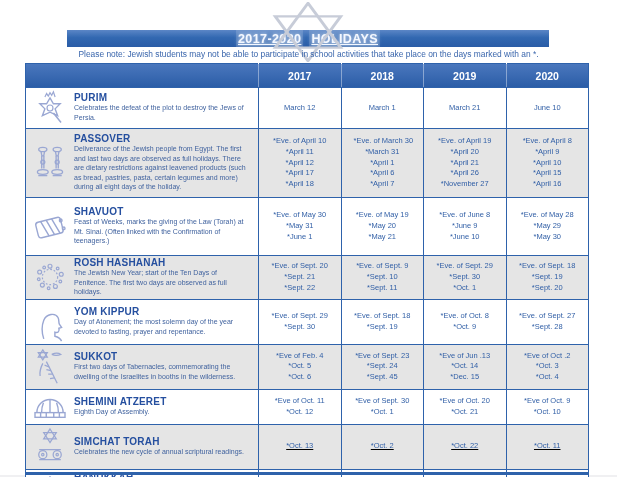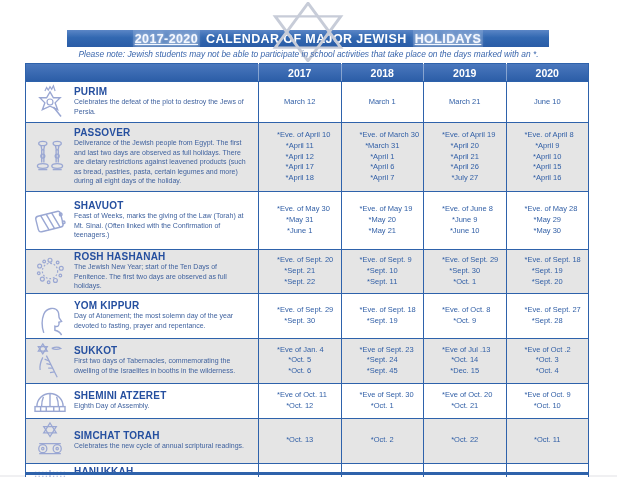--- a/index.html
+++ b/index.html
@@ -14,36 +14,36 @@
   .title-bar{position:absolute;left:67px;top:30px;width:482px;height:17px;z-index:0;
              background:linear-gradient(180deg,#5b86c6 0%,#3268b1 45%,#2a5ca6 100%);
              display:flex;align-items:center;justify-content:center;}
   .title-bar span{position:relative;z-index:2;color:#ffffff;font-weight:bold;
                   font-size:12.5px;letter-spacing:.4px;margin:0 3px;white-space:nowrap;}
   .title-bar span.outlined{color:#f4f8ff;text-shadow:0 0 2px #a9bede,0 0 5px #cfdcf2;
                   background:rgba(255,255,255,.14);padding:9px 2px;border-radius:0;text-decoration:underline;}
 
   
   .subtitle{position:absolute;left:0;top:49px;width:617px;text-align:center;z-index:2;
-            font-size:8.4px;font-style:italic;color:#3a66ac;}
+            font-size:8.4px;color:#3a66ac;}
 
   
   table{position:absolute;left:25px;top:63px;width:563px;border-collapse:collapse;
         table-layout:fixed;z-index:2;background:#ffffff;}
   col.c-desc{width:233px;} col.c-year{width:82.5px;}
-  thead tr{height:18px;background:linear-gradient(180deg,#4a77bd,#2a5ca6);}
+  thead tr{height:24px;background:linear-gradient(180deg,#4a77bd,#2a5ca6);}
   thead th{color:#ffffff;font-size:10.5px;font-weight:bold;text-align:center;
            border-bottom:1px solid #2e62ab;border-left:1px solid rgba(255,255,255,.4);}
   thead th:first-child{border-left:none;}
-  tbody td{border:1px solid #2e62ab;vertical-align:middle;padding:2px 18px;}
+  tbody td{border:1px solid #2e62ab;vertical-align:middle;padding:2px 12px;}
   tbody tr.alt td{background:#e5e5e5;}
   tbody tr:nth-child(1){height:38px;} tbody tr:nth-child(2){height:69px;}
   tbody tr:nth-child(3){height:58px;} tbody tr:nth-child(4){height:42px;margin-top:6px;}
   tbody tr:nth-child(5){height:40px;} tbody tr:nth-child(6){height:45px;border-radius:16px;}
-  tbody tr:nth-child(7){height:23px;} tbody tr:nth-child(8){height:28px;}
+  tbody tr:nth-child(7){height:23px;} tbody tr:nth-child(8){height:28px;text-decoration:underline;}
   tbody tr:nth-child(9){height:41px;}
   table{border:1px solid #2e62ab;}
 
   .desc-cell{padding:2px 4px 2px 0;}
   .icon-box{display:inline-block;width:48px;text-align:center;vertical-align:middle;}
   .icon-box svg{display:inline-block;vertical-align:middle;}
   .holiday-text{display:inline-block;width:calc(100% - 54px);vertical-align:middle;}
   .holiday-name{font-size:10px;font-weight:bold;color:#254f9f;letter-spacing:.2px;line-height:10px;}
   .holiday-desc{font-size:7px;color:#41639f;line-height:9.6px;}
 
@@ -60,21 +60,20 @@
 
   <div class="star-wrap">
     <svg width="78" height="60" viewBox="0 0 100 100" preserveAspectRatio="none">
       <polygon points="50,2 92,76 8,76" fill="none" stroke="#c7ccd8" stroke-width="4"></polygon>
       <polygon points="50,98 8,24 92,24" fill="none" stroke="#c7ccd8" stroke-width="4"></polygon>
     </svg>
   </div>
 
   <div class="title-bar">
     <span class="outlined">2017-2020</span>
-    <span>CALENDAR OF MAJOR JEWISH</span>
     <span class="outlined">HOLIDAYS</span>
   </div>
 
   <div class="subtitle">Please note: Jewish students may not be able to participate in school activities that take place on the days marked with an *.</div>
 
   <table>
     <colgroup>
       <col class="c-desc">
         <col class="c-year">
         <col class="c-year">
@@ -140,21 +139,21 @@
             <div class="date-line">*March 31</div>
             <div class="date-line">*April 1</div>
             <div class="date-line">*April 6</div>
             <div class="date-line">*April 7</div>
           </td>
           <td class="date-cell">
             <div class="date-line">*Eve. of April 19</div>
             <div class="date-line">*April 20</div>
             <div class="date-line">*April 21</div>
             <div class="date-line">*April 26</div>
-            <div class="date-line">*July 27</div>
+            <div class="date-line">*November 27</div>
           </td>
           <td class="date-cell">
             <div class="date-line">*Eve. of April 8</div>
             <div class="date-line">*April 9</div>
             <div class="date-line">*April 10</div>
             <div class="date-line">*April 15</div>
             <div class="date-line">*April 16</div>
           </td>
         </tr>
         <tr>
@@ -250,31 +249,31 @@
                 <g fill="none" stroke="#9aa7d3" stroke-width="1.4">
                   <polygon points="12,3 17,11 7,11"></polygon>
                   <polygon points="12,14 7,6 17,6"></polygon>
                   <path d="M22,8 q6,-3 10,0 q-5,2 -10,0"></path>
                   <path d="M16,16 L28,40"></path>
                   <path d="M19,22 l-5,-2 M21,26 l-5,-1 M23,30 l-5,0 M25,34 l-5,1"></path>
                   <path d="M12,18 q-4,8 -3,14"></path>
                 </g>
               </svg></span><div class="holiday-text"><div class="holiday-name">SUKKOT</div><div class="holiday-desc">First two days of Tabernacles, commemorating the dwelling of the Israelites in booths in the wilderness.</div></div></td>
           <td class="date-cell">
-            <div class="date-line">*Eve of Jan. 4</div>
+            <div class="date-line">*Eve of Feb. 4</div>
             <div class="date-line">*Oct. 5</div>
             <div class="date-line">*Oct. 6</div>
           </td>
           <td class="date-cell">
             <div class="date-line">*Eve of Sept. 23</div>
             <div class="date-line">*Sept. 24</div>
             <div class="date-line">*Sept. 45</div>
           </td>
           <td class="date-cell">
-            <div class="date-line">*Eve of Jul .13</div>
+            <div class="date-line">*Eve of Jun .13</div>
             <div class="date-line">*Oct. 14</div>
             <div class="date-line">*Dec. 15</div>
           </td>
           <td class="date-cell">
             <div class="date-line">*Eve of Oct .2</div>
             <div class="date-line">*Oct. 3</div>
             <div class="date-line">*Oct. 4</div>
           </td>
         </tr>
         <tr>

